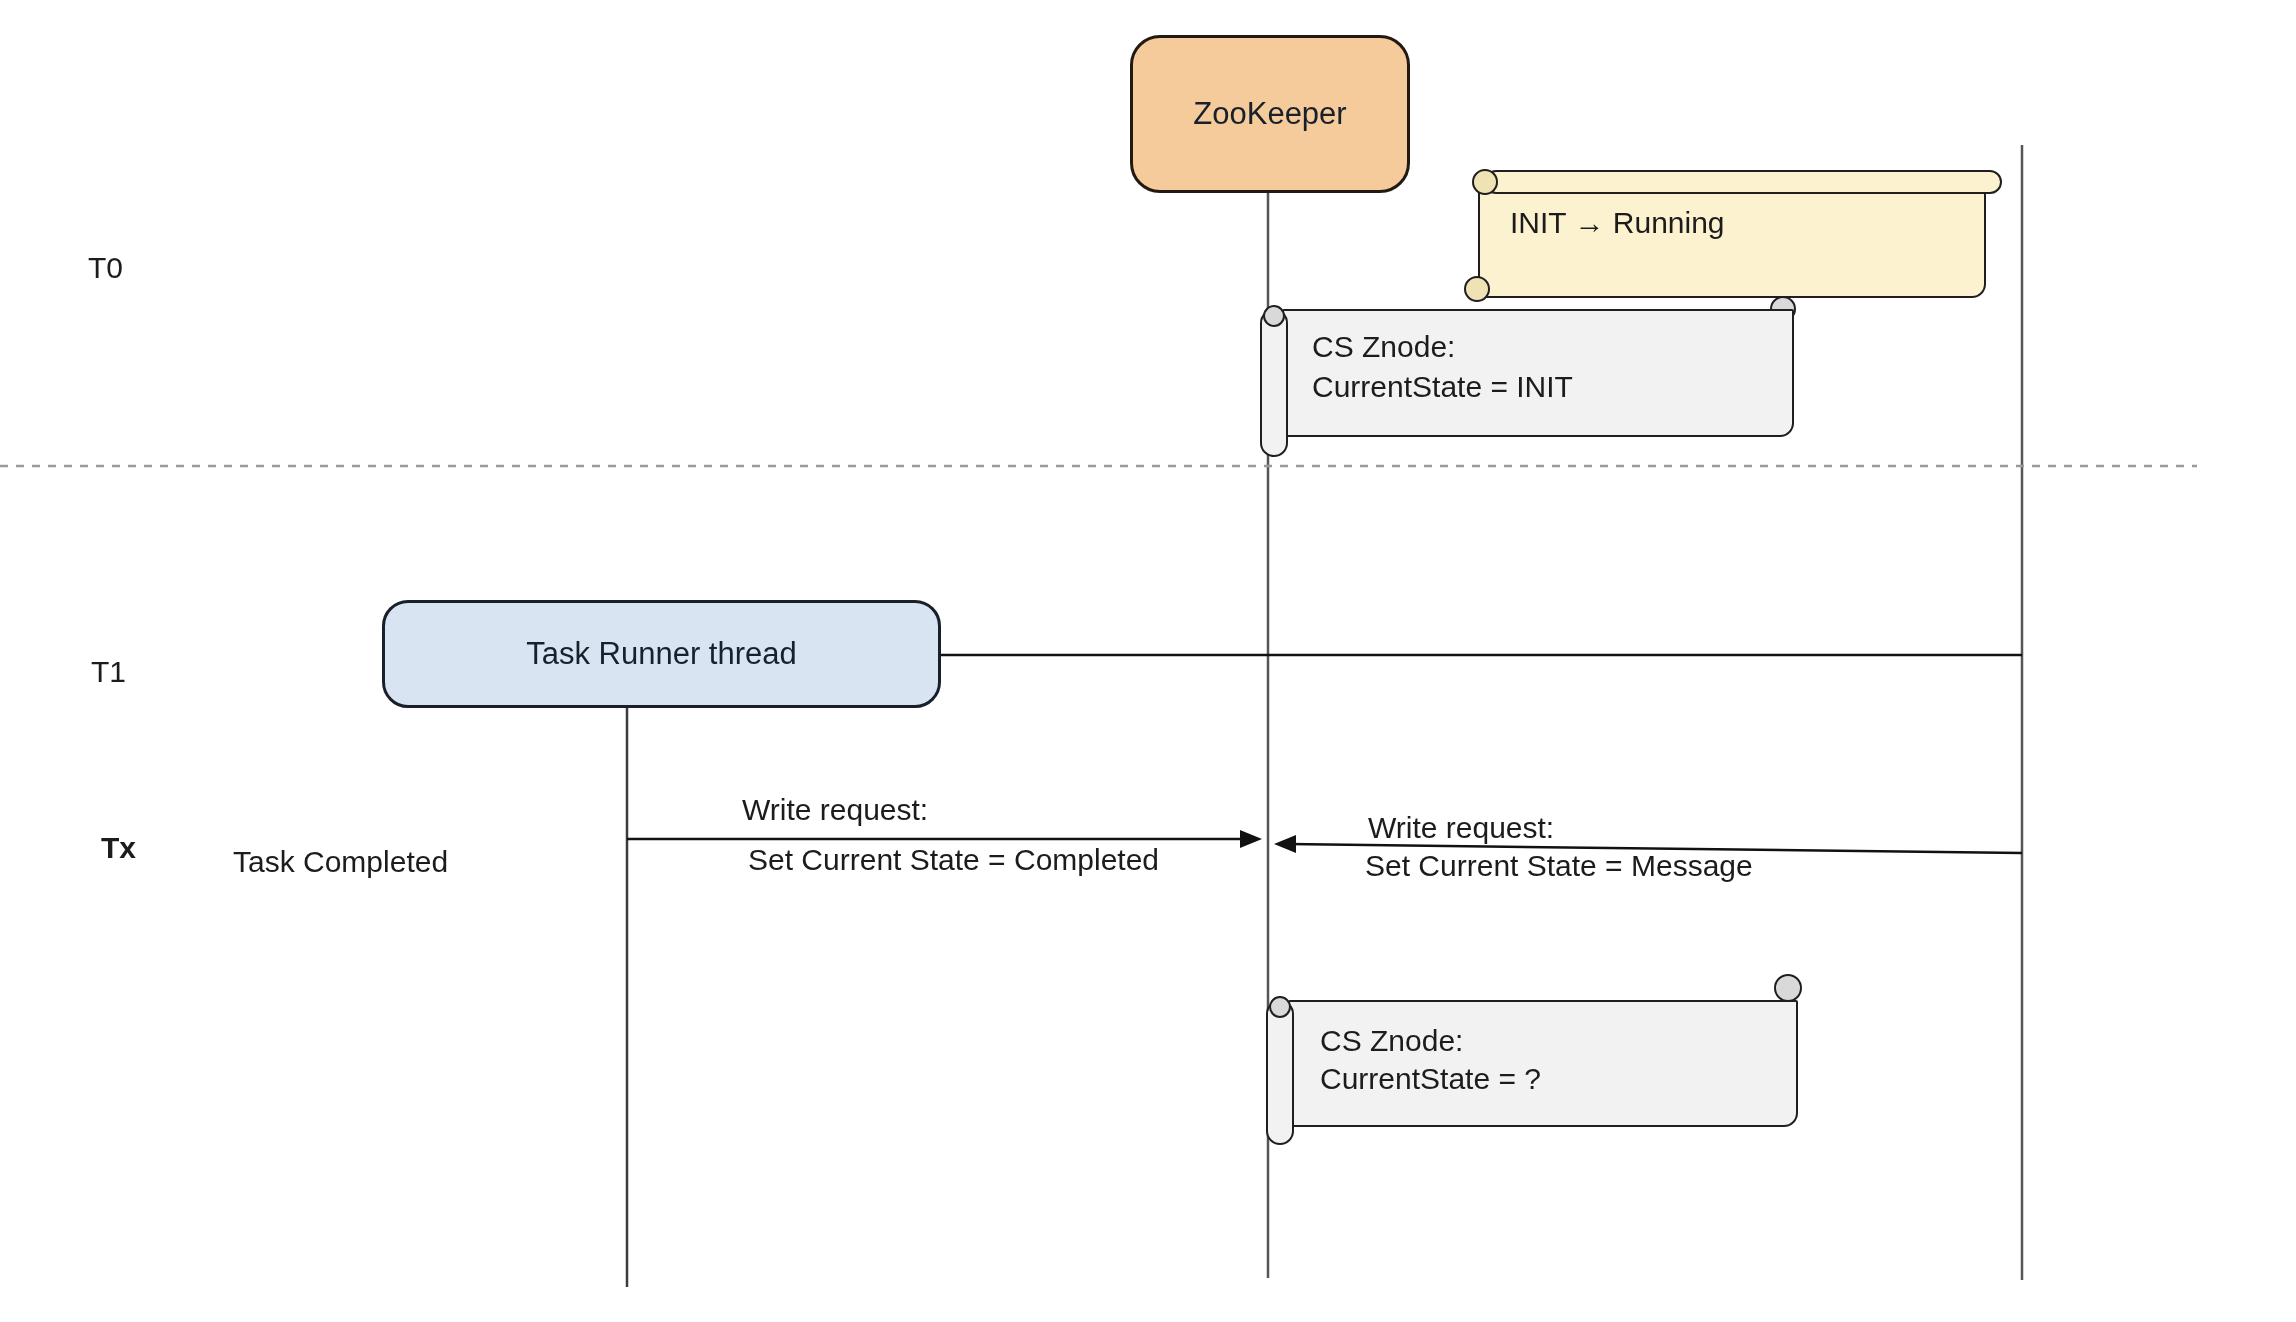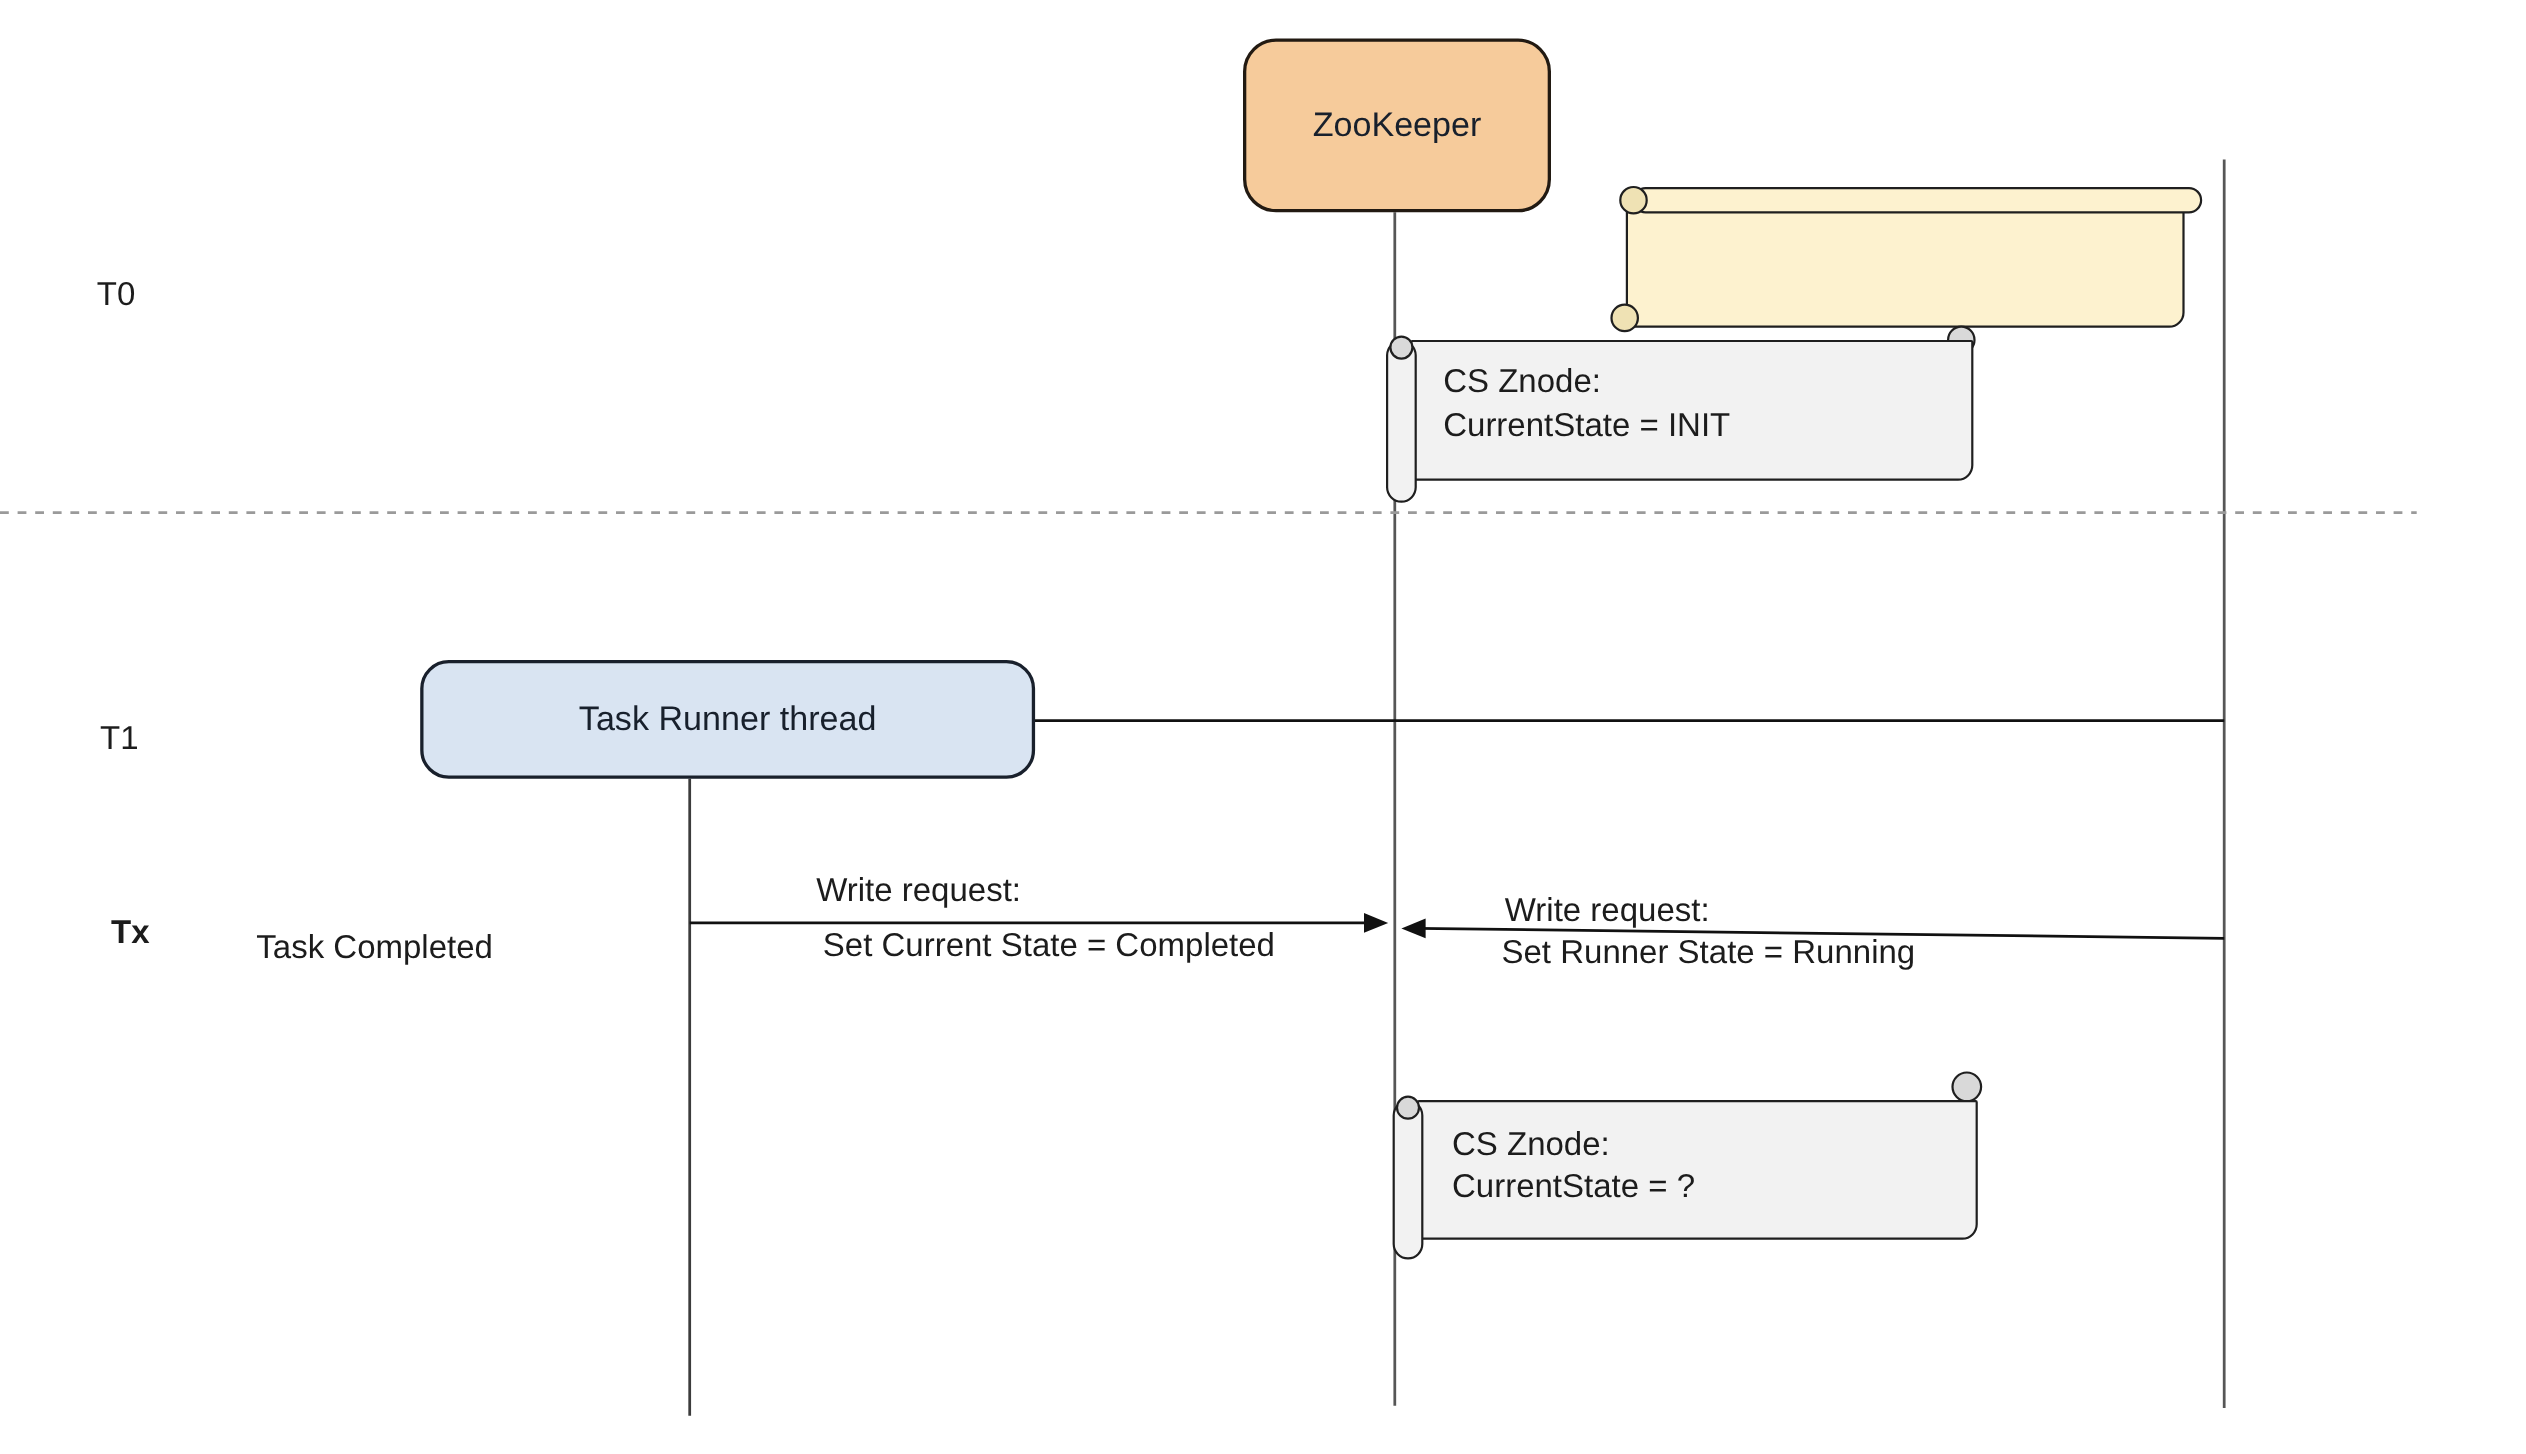--- a/index.html
+++ b/index.html
@@ -71,24 +71,25 @@
   </div>
 
   <div class="lbl" style="left:88px;top:251px;">T0</div>
   <div class="lbl" style="left:91px;top:655px;">T1</div>
   <div class="lbl" style="left:101px;top:831px;font-weight:bold;">Tx</div>
   <div class="lbl" style="left:233px;top:845px;">Task Completed</div>
 
   <div class="lbl" style="left:742px;top:793px;">Write request:</div>
   <div class="lbl" style="left:748px;top:843px;">Set Current State = Completed</div>
   <div class="lbl" style="left:1368px;top:811px;">Write request:</div>
-  <div class="lbl" style="left:1365px;top:849px;">Set Runner State = Running</div>
+  <div class="lbl" style="left:1365px;top:849px;">Set Current State = Message</div>
 
   <div class="note note-yellow" style="left:1460px;top:164px;width:560px;height:160px;">
     <div class="body" style="left:18px;top:26px;width:508px;height:108px;">
+      <div>INIT → Running</div>
     </div>
     <div class="rollbar" style="left:24px;top:6px;width:518px;height:24px;"></div>
     <div class="curl curl-paper" style="left:12px;top:5px;width:26px;height:26px;"></div>
     <div class="curl curl-paper" style="left:4px;top:112px;width:26px;height:26px;"></div>
   </div>
 
   <div class="note note-gray" style="left:1258px;top:294px;width:545px;height:170px;">
     <div class="curl" style="left:512px;top:2px;width:26px;height:26px;"></div>
     <div class="body" style="left:24px;top:15px;width:512px;height:128px;"></div>
     <div class="leftroll" style="left:2px;top:15px;width:28px;height:148px;"></div>

